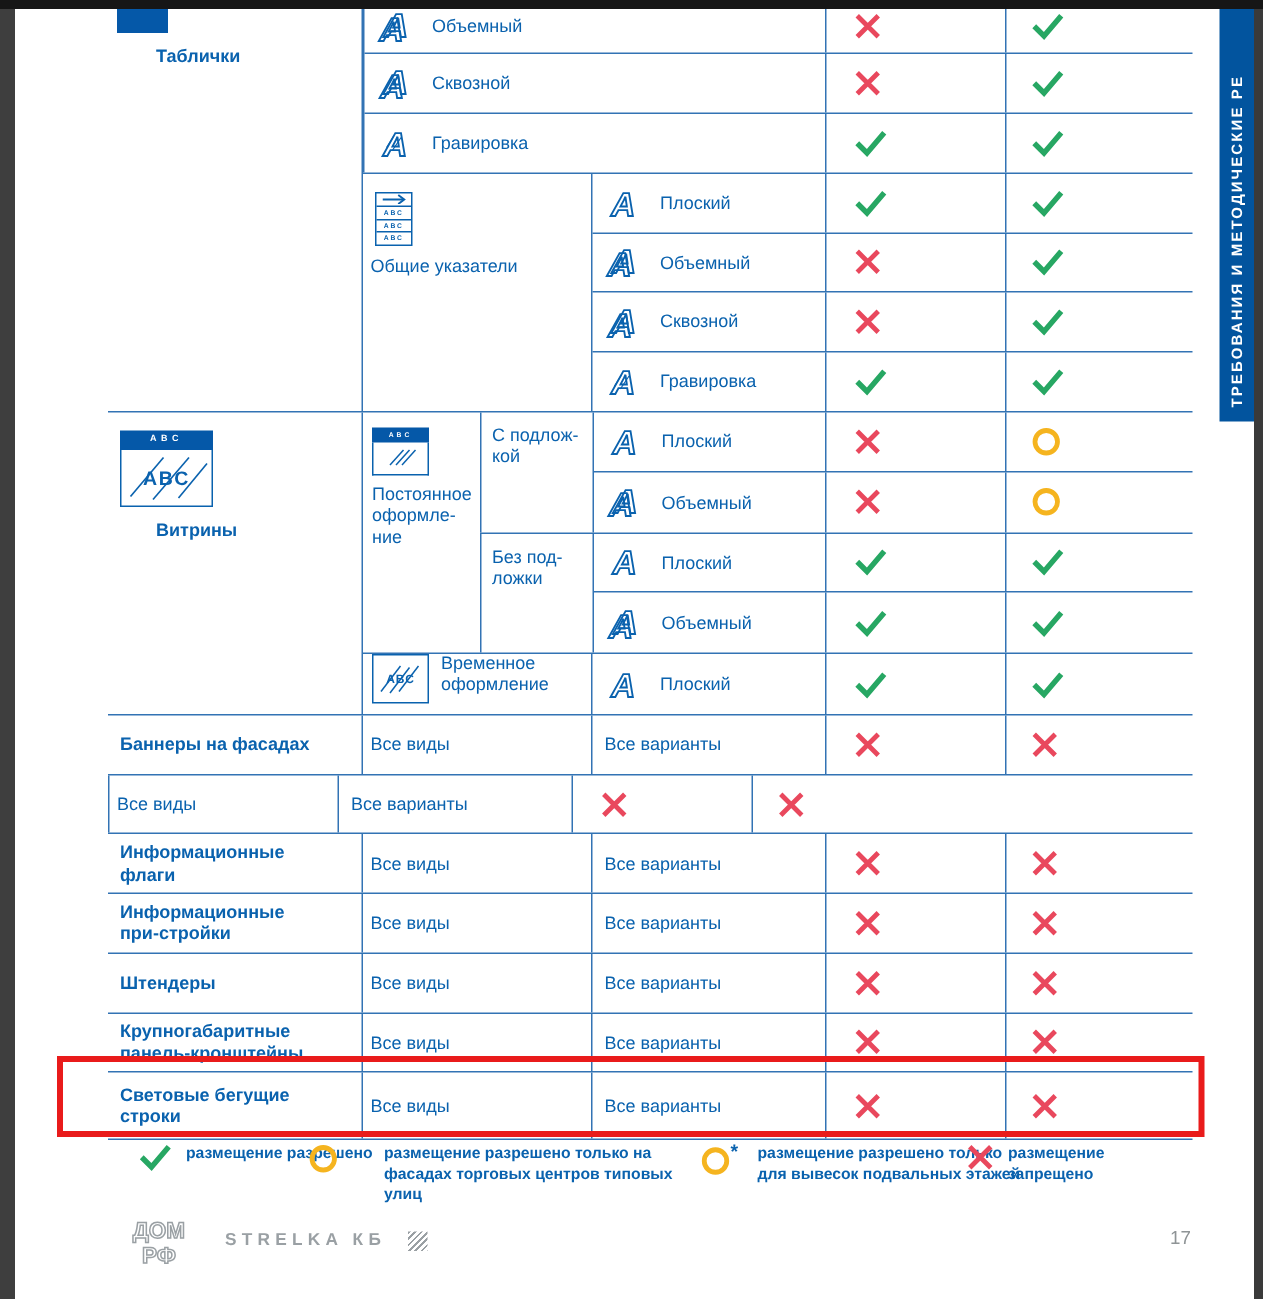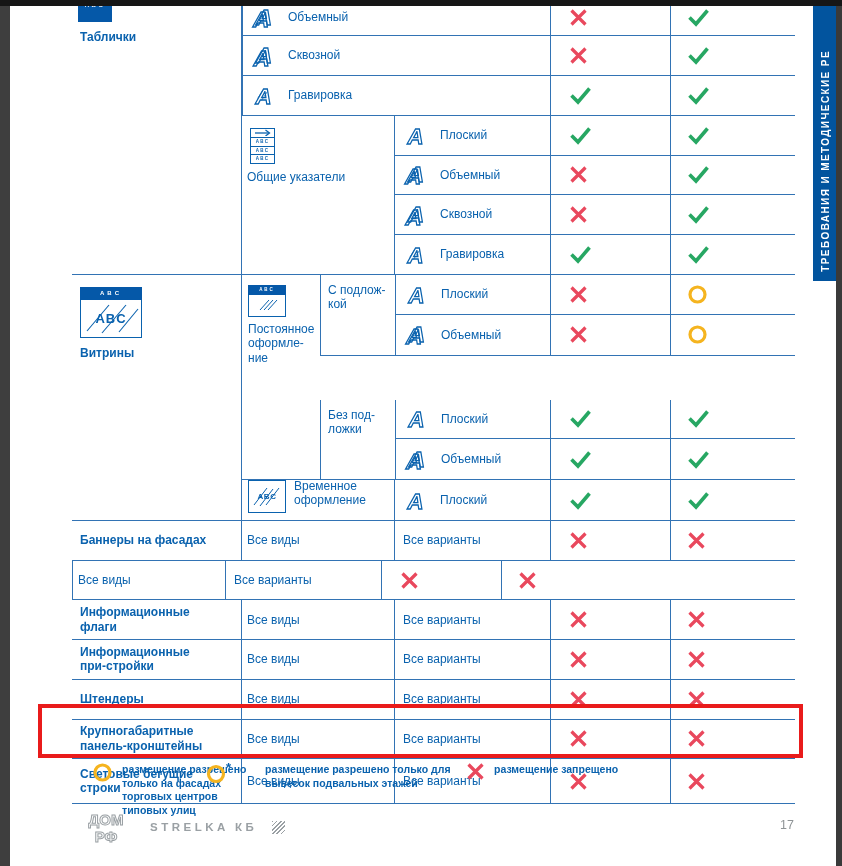--- a/index.html
+++ b/index.html
@@ -13,41 +13,41 @@
   .banner{position:absolute;left:813px;top:0;width:25px;height:281px;background:var(--banner);z-index:10;
           display:flex;flex-direction:column;justify-content:flex-end;align-items:center;overflow:hidden;
           padding-bottom:9px;box-sizing:border-box;}
   .banner-text{writing-mode:vertical-rl;transform:rotate(180deg);color:#fff;font-weight:bold;font-size:10px;
           letter-spacing:1.4px;white-space:nowrap;}
   
   .tbl{position:absolute;left:72px;top:0;width:723px;color:var(--blue);font-size:12px;line-height:1.2;}
   .tbl *{box-sizing:border-box;}
   .sec{display:flex;border-bottom:1px solid var(--line);}
   .cat{width:169px;}
-  .cat-label{font-weight:bold;padding-left:8px;}
+  .cat-label{font-weight:bold;padding-left:8px;margin-left:24px;}
   .rblock{flex:1;border-left:1px solid var(--line);display:flex;flex-direction:column;}
   .subsec{display:flex;}
   .bline{border-bottom:1px solid var(--line);}
   .subcell{width:152px;padding:8px 4px 0 5px;}
   .subcell.cut{padding-top:0;}
   .sub-label{font-size:12px;}
   .types{flex:1;border-left:1px solid var(--line);display:flex;flex-direction:column;}
   .trow{display:flex;height:39.5px;border-bottom:1px solid var(--line);}
   .types .trow:last-child{border-bottom:none;}
   .sec1 .subsec:first-child .trow:first-child{height:36px;}
   .sec2 .trow{height:39.8px;}
   .tcell{flex:1;display:flex;align-items:center;padding-left:7px;gap:11px;}
   .s1{width:120px;border-left:1px solid var(--line);display:flex;align-items:center;padding-left:18px;}
   .s2{width:125px;border-left:1px solid var(--line);display:flex;align-items:center;padding-left:16px;}
   .sym{display:flex;align-items:center;}
   .aicon{display:flex;align-items:center;flex:none;}
   
   .permblock{display:flex;}
   .permcell{width:78px;padding:10px 2px 0 6px;}
-  .permright{flex:1;display:flex;flex-direction:column;gap:44px;}
+  .permright{flex:1;display:flex;flex-direction:column;}
   .backing{display:flex;}
   .backcell{width:75px;border-left:1px solid var(--line);padding:8px 2px 0 7px;}
   .temprow{display:flex;height:39.9px;}
   .temprow .trow{height:100%;}
   .tempcell{width:152px;display:flex;gap:8px;padding-left:6px;}
   .temp-label{width:92px;line-height:1.15;}
   
   .bot{display:flex;flex-direction:column;}
   .brow{display:flex;height:39.7px;border-bottom:1px solid var(--line);}
   .brow:last-child{height:45px;}
@@ -670,20 +670,28 @@
     </div>
   </div>
       </div>
   </div>
 
   <div class="highlight"></div>
 
   <div class="legend">
       <div class="litem">
     <span class="sym lsym">
+          <svg width="23" height="19" viewBox="0 0 23 19">
+            <path d="M2.5 9.5 L9 16 L20.5 2.5" fill="none" stroke="#27a763" stroke-width="3.6"></path>
+          </svg>
+        </span>
+    <span class="ltext">размещение разрешено</span>
+  </div>
+      <div class="litem">
+    <span class="sym lsym">
           <svg width="21" height="21" viewBox="0 0 21 21">
             <circle cx="10.5" cy="10.5" r="7.5" fill="none" stroke="#f5b41f" stroke-width="3.2"></circle>
           </svg>
         </span>
     <span class="ltext">размещение разрешено только на фасадах торговых центров типовых улиц</span>
   </div>
       <div class="litem">
     <span class="sym lsym">
           <svg width="30" height="22" viewBox="0 0 30 22">
             <circle cx="11" cy="12" r="7.5" fill="none" stroke="#f5b41f" stroke-width="3.2"></circle>

